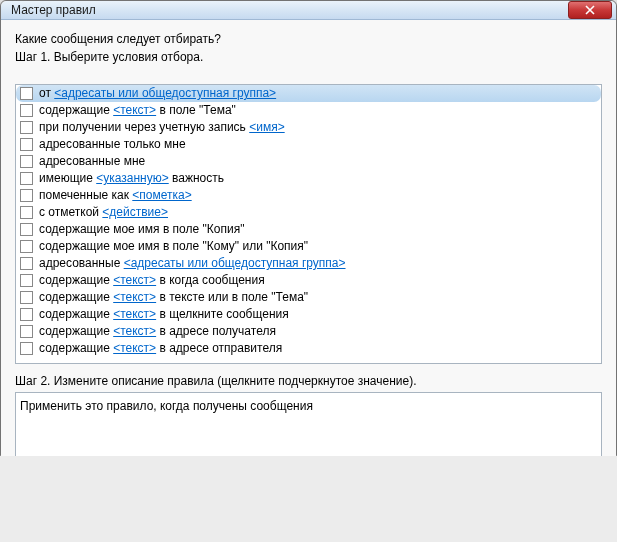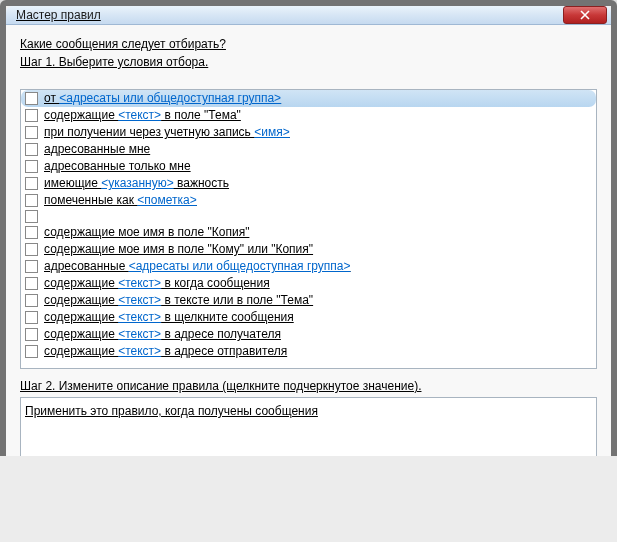--- a/index.html
+++ b/index.html
@@ -6,27 +6,26 @@
   body {
     margin: 0;
     font-family: "Segoe UI", Tahoma, sans-serif;
     font-size: 12px;
     background: #ececec;
   }
   .window {
     width: 617px;
     height: 456px;
     background: #f0f0f0;
-    border: 6px solid #737373;
+    border: 1px solid #737373;
     border-radius: 6px 6px 0 0;
     box-shadow: 0 2px 8px rgba(0,0,0,0.3);
     position: relative;
     display: flex;
     flex-direction: column;
-    text-decoration: underline;
   }
   .titlebar {
     height: 28px;
     background: linear-gradient(to bottom, #eaf3fb 0%, #d7e6f5 50%, #c6daf0 100%);
     border-bottom: 1px solid #9fb8d4;
     border-radius: 6px 6px 0 0;
     display: flex;
     align-items: center;
     padding: 0 4px 0 10px;
     justify-content: space-between;
@@ -141,36 +140,37 @@
         <div class="cond-row">
           <span class="chk"></span>
           <span class="cond-text"><span>содержащие </span><span class="link">&lt;текст&gt;</span><span> в поле "Тема"</span></span>
         </div>
         <div class="cond-row">
           <span class="chk"></span>
           <span class="cond-text"><span>при получении через учетную запись </span><span class="link">&lt;имя&gt;</span></span>
         </div>
         <div class="cond-row">
           <span class="chk"></span>
+          <span class="cond-text"><span>адресованные только мне</span></span>
+        </div>
+        <div class="cond-row">
+          <span class="chk"></span>
           <span class="cond-text"><span>адресованные мне</span></span>
         </div>
         <div class="cond-row">
           <span class="chk"></span>
-          <span class="cond-text"><span>адресованные только мне</span></span>
-        </div>
-        <div class="cond-row">
-          <span class="chk"></span>
           <span class="cond-text"><span>имеющие </span><span class="link">&lt;указанную&gt;</span><span> важность</span></span>
         </div>
         <div class="cond-row">
           <span class="chk"></span>
           <span class="cond-text"><span>помеченные как </span><span class="link">&lt;пометка&gt;</span></span>
         </div>
         <div class="cond-row">
           <span class="chk"></span>
+          <span class="cond-text"><span>с отметкой </span><span class="link">&lt;действие&gt;</span></span>
         </div>
         <div class="cond-row">
           <span class="chk"></span>
           <span class="cond-text"><span>содержащие мое имя в поле "Копия"</span></span>
         </div>
         <div class="cond-row">
           <span class="chk"></span>
           <span class="cond-text"><span>содержащие мое имя в поле "Кому" или "Копия"</span></span>
         </div>
         <div class="cond-row">

